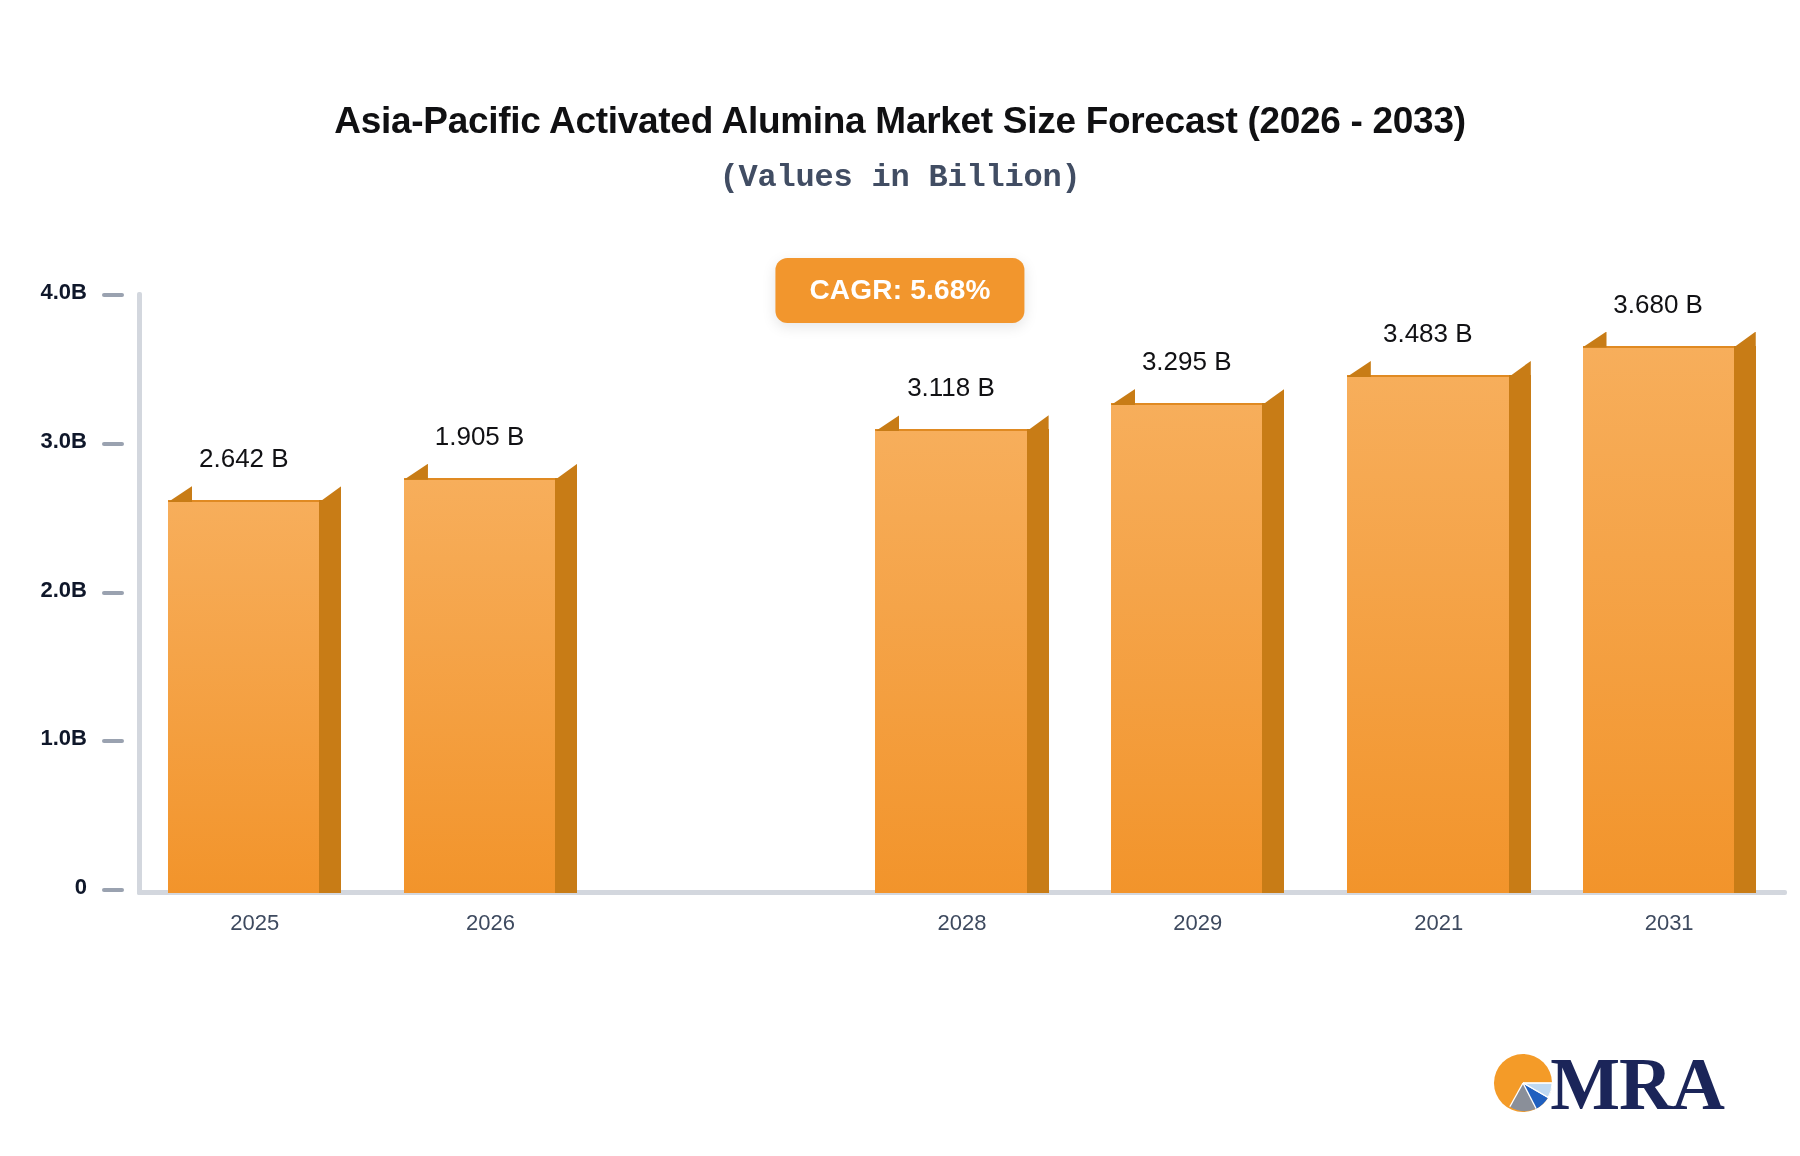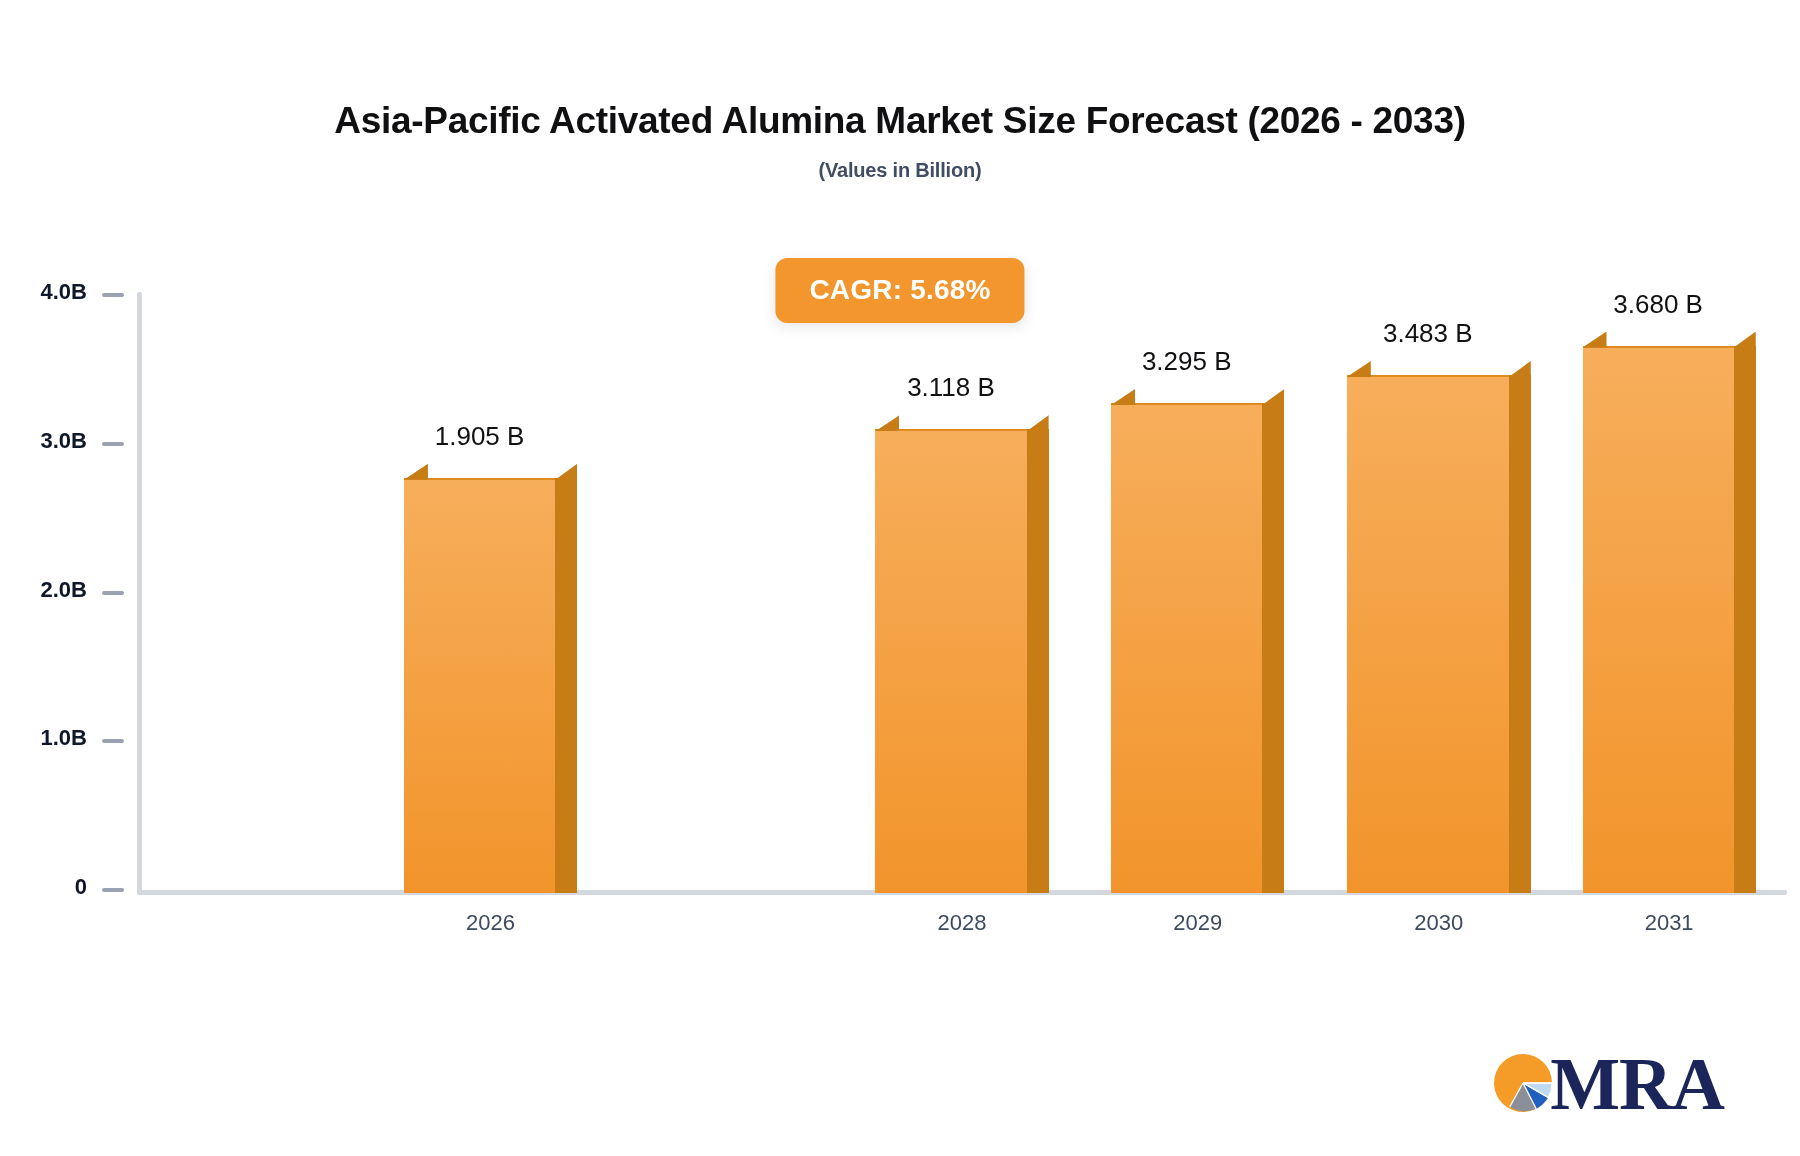--- a/index.html
+++ b/index.html
@@ -33,24 +33,25 @@
     font-size: 37px;
     font-weight: 700;
     color: #101012;
     letter-spacing: -0.3px;
     line-height: 1.15;
     white-space: nowrap;
   }
 
   .chart-subtitle {
     margin-top: 16px;
-    font-size: 20px;
+    font-size: 32px;
     font-weight: 600;
     color: #414D63;
     letter-spacing: -0.2px;
+    font-family: Liberation Mono, monospace;
   }
 
   
   .cagr-badge {
     position: absolute;
     top: 258px;
     left: 50%;
     transform: translateX(-50%);
     background: #F2962D;
     color: #ffffff;
@@ -253,20 +254,30 @@
         <div class="ytick" style="top: 443.75px;">
           <div class="ylabel">3.0B</div>
           <div class="ymark"></div>
         </div>
         <div class="ytick" style="top: 295px;">
           <div class="ylabel">4.0B</div>
           <div class="ymark"></div>
         </div>
       </div>
     <div class="bars" id="bars">
+        <div class="bar-slot" style="left: 31.2321px; width: 173.25px;">
+          <div class="bar3d" style="height: 392.998px;">
+            <div class="bar-front"></div>
+            <div class="bar-side"></div>
+            <div class="bar-side-top"></div>
+            <div class="bar-left-cap"></div>
+          </div>
+          <div class="bar-value" style="top: 443.002px;">2.642 B</div>
+          <div class="bar-xlabel">2025</div>
+        </div>
         <div class="bar-slot" style="left: 266.946px; width: 173.25px;">
           <div class="bar3d" style="height: 415.31px;">
             <div class="bar-front"></div>
             <div class="bar-side"></div>
             <div class="bar-side-top"></div>
             <div class="bar-left-cap"></div>
           </div>
           <div class="bar-value" style="top: 420.69px;">1.905 B</div>
           <div class="bar-xlabel">2026</div>
         </div>
@@ -291,21 +302,21 @@
           <div class="bar-xlabel">2029</div>
         </div>
         <div class="bar-slot" style="left: 1209.8px; width: 184px; padding-left: 35px;">
           <div class="bar3d" style="height: 518.096px;">
             <div class="bar-front"></div>
             <div class="bar-side"></div>
             <div class="bar-side-top"></div>
             <div class="bar-left-cap"></div>
           </div>
           <div class="bar-value" style="top: 317.904px;">3.483 B</div>
-          <div class="bar-xlabel">2030</div>
+          <div class="bar-xlabel">2021</div>
         </div>
         <div class="bar-slot" style="left: 1445.52px; width: 173.25px;">
           <div class="bar3d" style="height: 547.4px;">
             <div class="bar-front"></div>
             <div class="bar-side"></div>
             <div class="bar-side-top"></div>
             <div class="bar-left-cap"></div>
           </div>
           <div class="bar-value" style="top: 288.6px;">3.680 B</div>
           <div class="bar-xlabel">2031</div>

